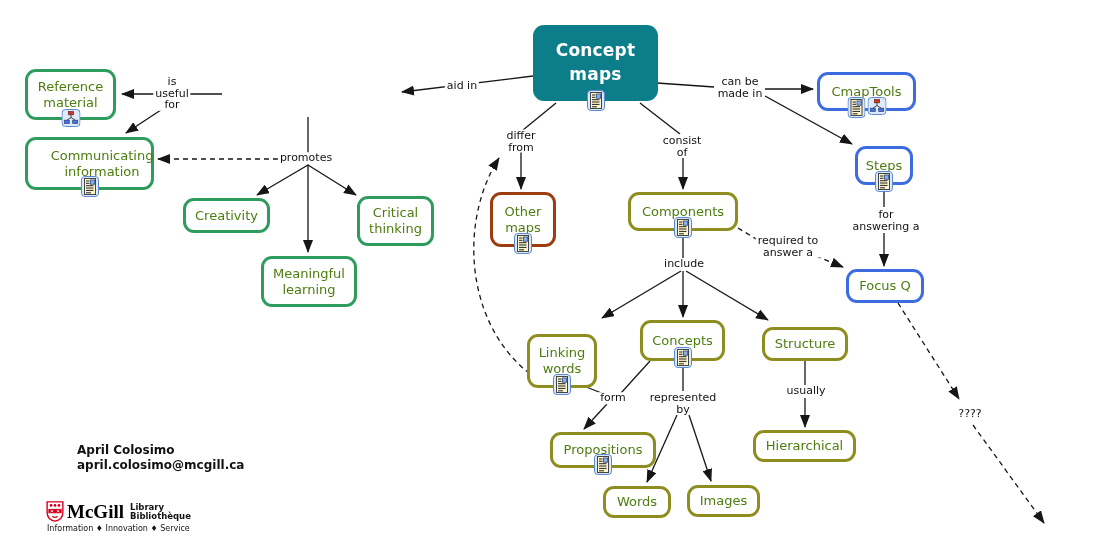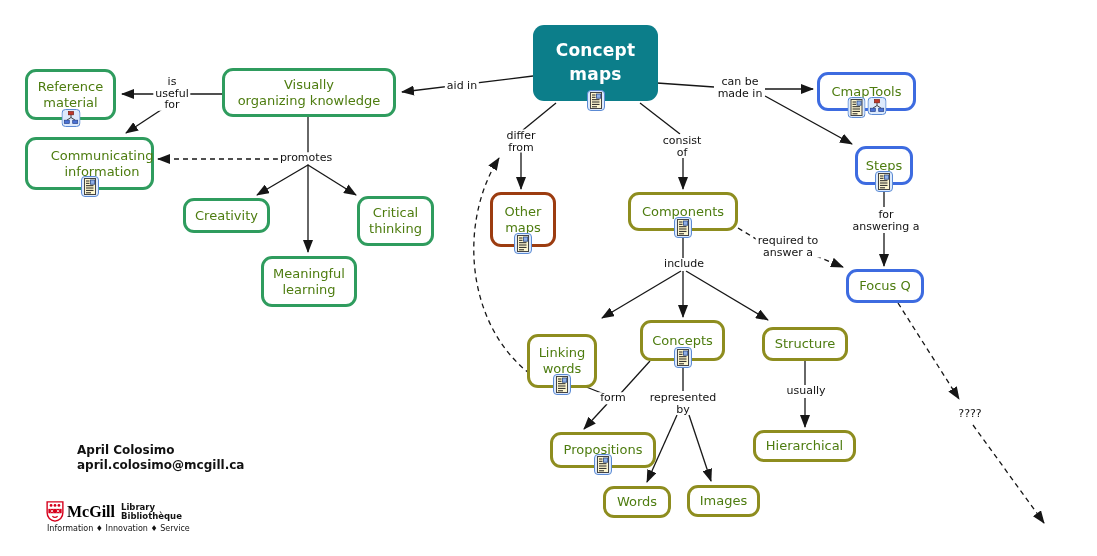--- a/index.html
+++ b/index.html
@@ -18,21 +18,21 @@
               display:flex;gap:2px;z-index:3;}
   .node-icons span{display:block;line-height:0;}
   .edge-label{position:absolute;transform:translate(-50%,-50%);background:#fff;padding:0 2px;
               font-size:11px;line-height:11.5px;text-align:center;white-space:pre-line;
               color:#121212;z-index:1;}
   .author{position:absolute;left:45px;top:443px;font-size:12px;font-weight:bold;
           line-height:15px;color:#121212;z-index:2;margin-left:32px;}
   .mcgill{position:absolute;left:46px;top:501px;z-index:2;}
   .mcgill-row{display:flex;align-items:center;}
   .mcgill-wordmark{font-family:"Liberation Serif","DejaVu Serif",serif;font-weight:bold;
-                   font-size:16px;line-height:21px;margin-left:3px;}
+                   font-size:19px;line-height:21px;margin-left:3px;}
   .mcgill-unit{font-size:8.5px;font-weight:bold;line-height:9px;color:#121212;margin-left:6px;}
   .mcgill-tagline{font-size:8px;color:#121212;margin-top:2px;margin-left:1px;}
 </style>
 </head>
 <body>
 
 <div id="stage">
 
   <svg id="edge-layer" width="1097" height="556" viewBox="0 0 1097 556" xmlns="http://www.w3.org/2000/svg">
     <defs>
@@ -121,24 +121,20 @@
       <div class="node-icons">
         <span><svg width="19" height="18" viewBox="0 0 19 18">
             <rect x="0.5" y="0.5" width="18" height="17" rx="3.5" fill="#ddeafc" stroke="#5b8ad4"></rect>
             <path d="M9.5 5.5v3 M9.5 8.5 L5.3 11.2 M9.5 8.5 L13.7 11.2" stroke="#333" stroke-width="0.9" fill="none"></path>
             <rect x="7" y="2.6" width="5" height="3.2" fill="#c0392b" stroke="#7a1f12" stroke-width="0.7"></rect>
             <rect x="2.8" y="11.2" width="5" height="3.2" fill="#4a72d4" stroke="#24408a" stroke-width="0.7"></rect>
             <rect x="11.2" y="11.2" width="5" height="3.2" fill="#4a72d4" stroke="#24408a" stroke-width="0.7"></rect>
           </svg></span>
       </div>
     </div>
-    <div class="node green" style="left: 222px; top: 68px; width: 174px; height: 49px; border-color: rgb(47, 156, 94);">
-      <span class="node-label">Visually
-organizing knowledge</span>
-    </div>
     <div class="node green" style="left: 25px; top: 137px; width: 129px; height: 53px; border-color: rgb(47, 156, 94); padding-left: 25px;">
       <span class="node-label">Communicating
 information</span>
       <div class="node-icons">
         <span><svg width="18" height="21" viewBox="0 0 18 21">
             <rect x="0.5" y="0.5" width="17" height="20" rx="3.5" fill="#ddeafc" stroke="#5b8ad4"></rect>
             <rect x="3.5" y="2.5" width="11" height="16" fill="#fdf6cf" stroke="#444"></rect>
             <path d="M5 5h3.5 M5 7.3h3.5 M5 9.7h7.5 M5 12h7.5 M5 14.4h7.5 M5 16.8h5" stroke="#222" stroke-width="1" fill="none"></path>
             <rect x="9.5" y="4" width="4.2" height="4.2" fill="#8fb0e8" stroke="#2a4a8a" stroke-width="0.8"></rect>
           </svg></span>

